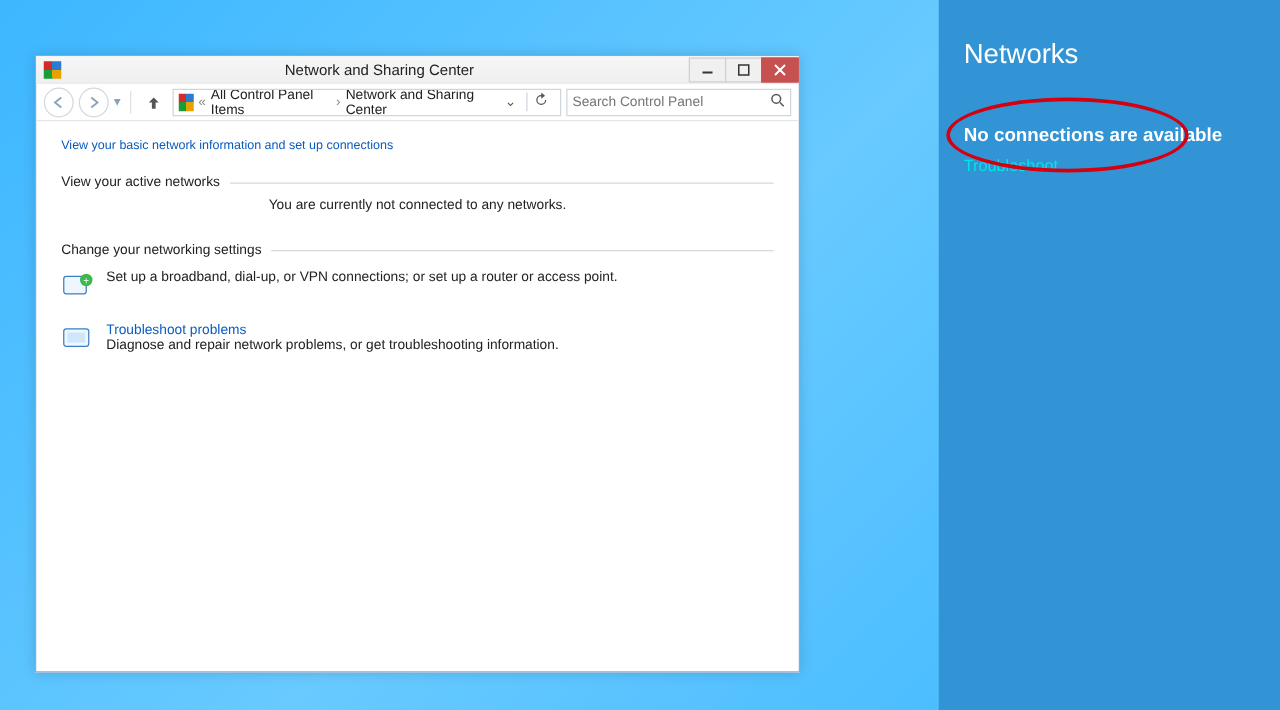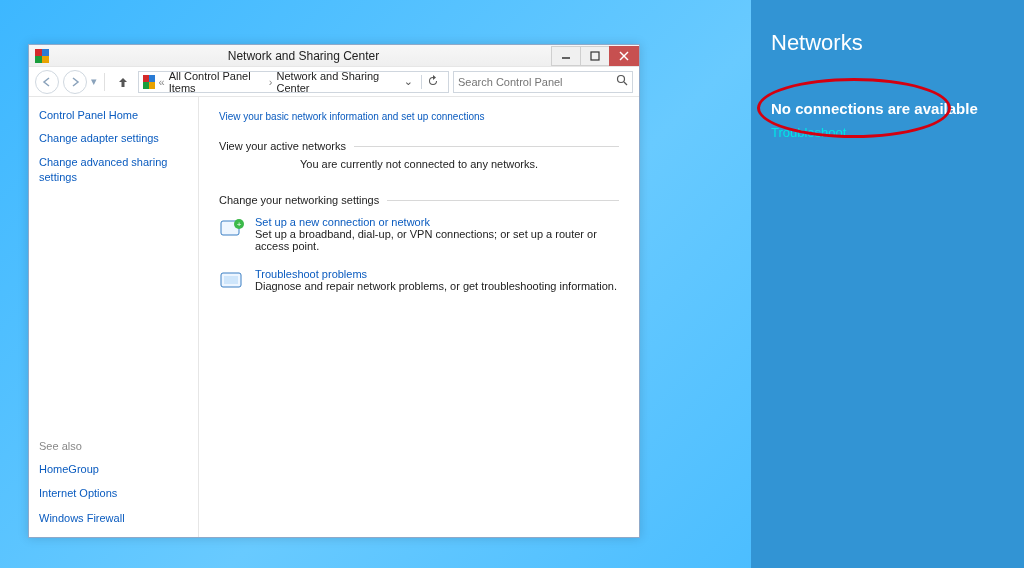--- a/index.html
+++ b/index.html
@@ -221,30 +221,20 @@
       <span class="sicon">
         <svg width="12" height="12">
             <circle cx="5" cy="5" r="3.5" fill="none" stroke="#555" stroke-width="1.2"></circle>
             <line x1="8" y1="8" x2="11" y2="11" stroke="#555" stroke-width="1.2"></line>
           </svg>
       </span>
     </div>
   </div>
 
   <div class="body">
-    <div class="leftnav">
-      <div class="home">Control Panel Home</div>
-      <div class="link">Change adapter settings</div>
-      <div class="link">Change advanced sharing settings</div>
-      <div class="spacer"></div>
-      <div class="seealso">See also</div>
-      <div class="link">HomeGroup</div>
-      <div class="link">Internet Options</div>
-      <div class="link">Windows Firewall</div>
-    </div>
 
     <div class="content">
       <h2>View your basic network information and set up connections</h2>
 
       <div class="section-header">
         <span>View your active networks</span>
         <div class="line"></div>
       </div>
       <div class="noconn">You are currently not connected to any networks.</div>
 
@@ -255,21 +245,20 @@
 
       <div class="item">
         <div class="iicon">
           <svg width="26" height="26">
               <rect x="2" y="5" width="18" height="14" rx="2" fill="#eef6ff" stroke="#3b7fc4"></rect>
               <circle cx="20" cy="8" r="5" fill="#3cb94a"></circle>
               <text x="20" y="11" font-size="8" text-anchor="middle" fill="#fff">+</text>
             </svg>
         </div>
         <div>
-          <div class="ititle">Set up a new connection or network</div>
           <div class="idesc">Set up a broadband, dial-up, or VPN connections; or set up a router or access point.</div>
         </div>
       </div>
 
       <div class="item">
         <div class="iicon">
           <svg width="26" height="26">
               <rect x="2" y="5" width="20" height="14" rx="2" fill="#eef6ff" stroke="#3b7fc4"></rect>
               <rect x="5" y="8" width="14" height="8" fill="#cfe6fb"></rect>
             </svg>

